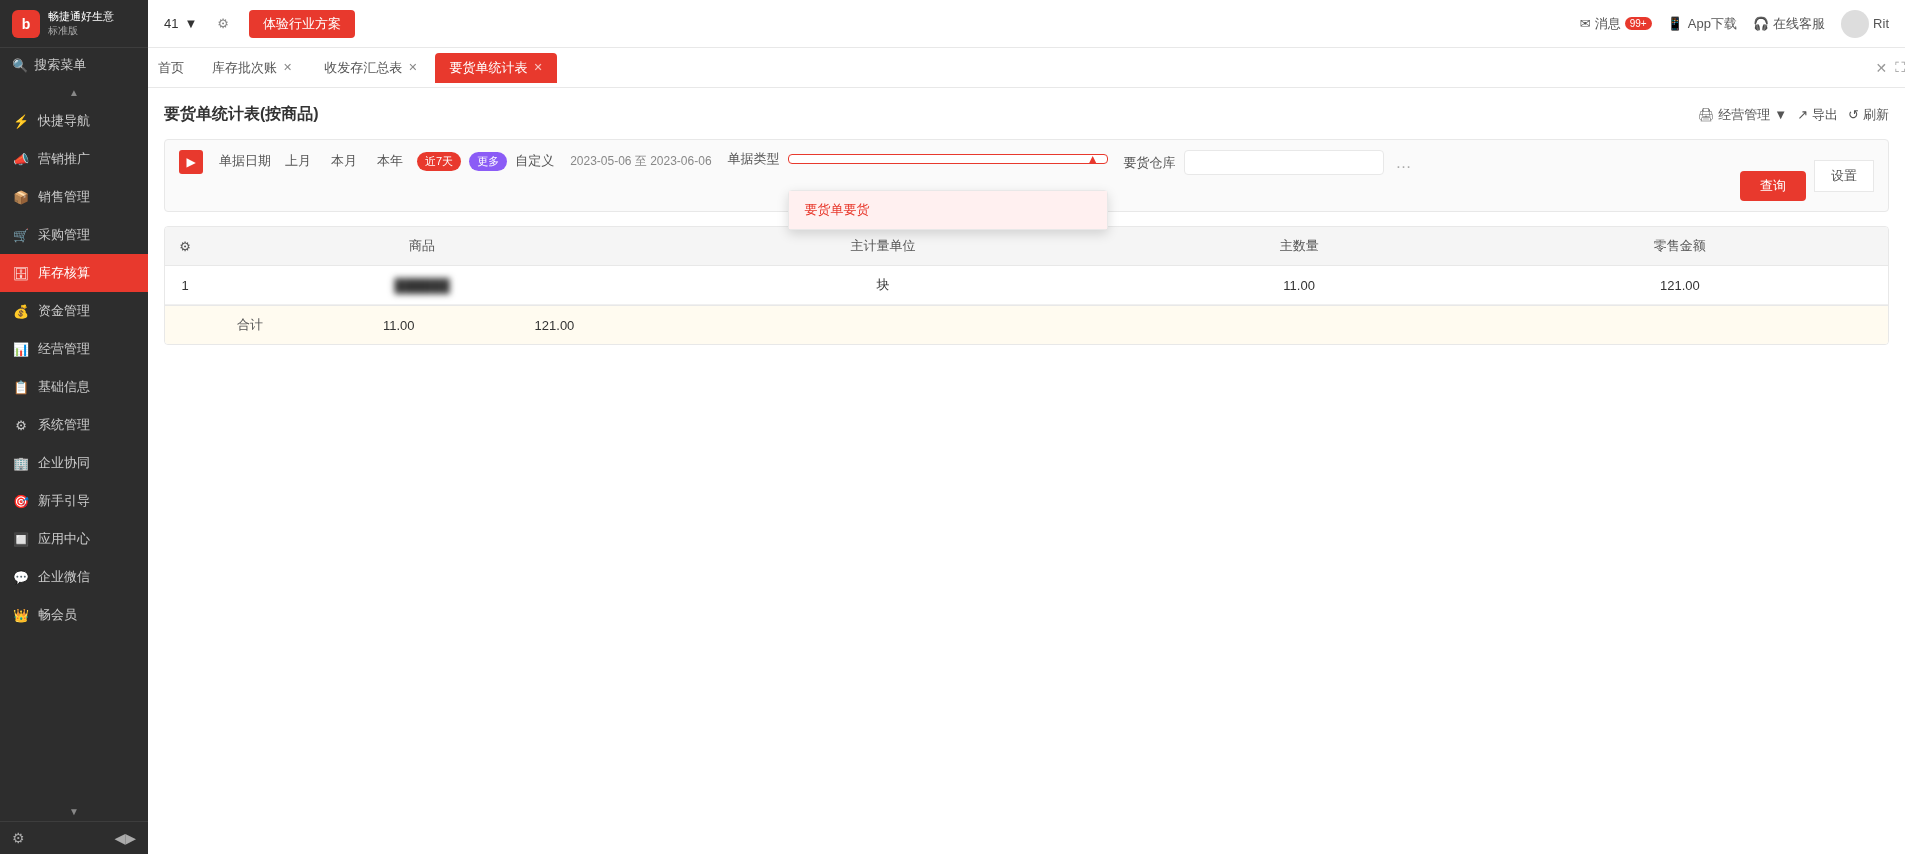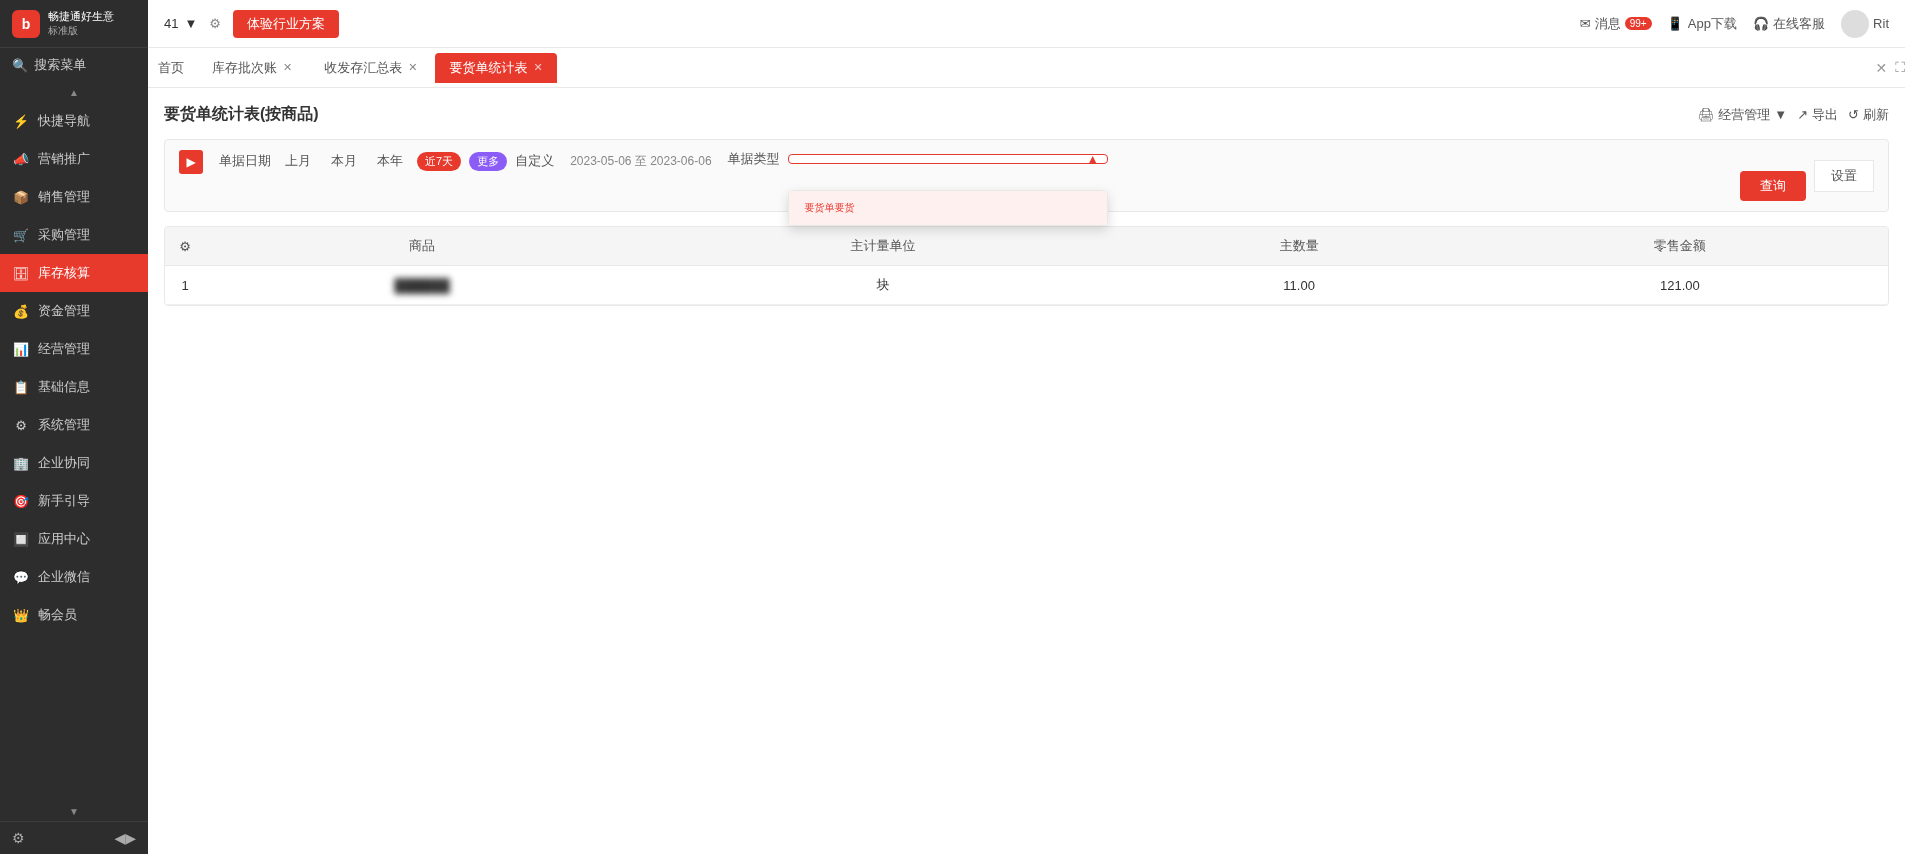--- a/index.html
+++ b/index.html
@@ -73,21 +73,21 @@
     
     .top-header {
       height: 48px;
       background: white;
       display: flex; align-items: center;
       padding: 0 16px;
       border-bottom: 1px solid #e8e8e8;
       justify-content: space-between;
       flex-shrink: 0;
     }
-    .top-header-left { display: flex; align-items: center; gap: 12px; }
+    .top-header-left { display: flex; align-items: center; gap: 20px; }
     .top-store-select {
       display: flex; align-items: center; gap: 6px;
       color: #333; font-size: 13px; cursor: pointer;
     }
     .top-trial-btn {
       background: #e8392d;
       color: white;
       border: none;
       padding: 5px 14px;
       border-radius: 4px;
@@ -249,21 +249,21 @@
       background: white;
       border: 1px solid #e8e8e8;
       border-radius: 4px;
       box-shadow: 0 4px 12px rgba(0,0,0,0.15);
       z-index: 100;
       min-width: 180px;
     }
     .dropdown-item {
       padding: 10px 16px;
       cursor: pointer;
-      font-size: 10px;
+      font-size: 13px;
       color: #333;
     }
     .dropdown-item.selected { background: #fff0f0; color: #e8392d; }
 
     
     .table-wrap { border: 1px solid #e8e8e8; border-radius: 4px; overflow: hidden; }
     table { width: 100%; border-collapse: collapse; }
     thead th {
       background: #f5f5f5;
       border-bottom: 1px solid #e8e8e8;
@@ -492,20 +492,25 @@
             </div>
 
             <div class="dropdown-overlay" style="top:36px;left:0;width:320px;">
               <div class="dropdown-item selected">
                 <span>要货单要货</span>
               </div>
             </div>
           </div>
         </div>
 
+        <div class="filter-warehouse-group">
+          <span class="filter-warehouse-label">要货仓库</span>
+          <input class="filter-warehouse-box" type="text" style="">
+          <span class="filter-more-dots">…</span>
+        </div>
 
         <div class="filter-right-btns">
           <button class="btn-query">查询</button>
           <button class="btn-setting">设置</button>
         </div>
       </div>
 
       <div class="table-wrap">
         <table>
           <thead>
@@ -532,17 +537,23 @@
               <td>1</td>
               <td>
                 <span class="blurred">██████</span>
               </td>
               <td>块</td>
               <td>11.00</td>
               <td>121.00</td>
             </tr>
           </tbody>
         </table>
+        <div class="table-footer">
+          <span></span>
+          <span class="footer-label">合计</span>
+          <span class="footer-val" style="margin-left:60px;">11.00</span>
+          <span class="footer-val" style="margin-left:60px;">121.00</span>
+        </div>
       </div>
 
     </div>
   </div>
 </div>
 
 </body></html>

